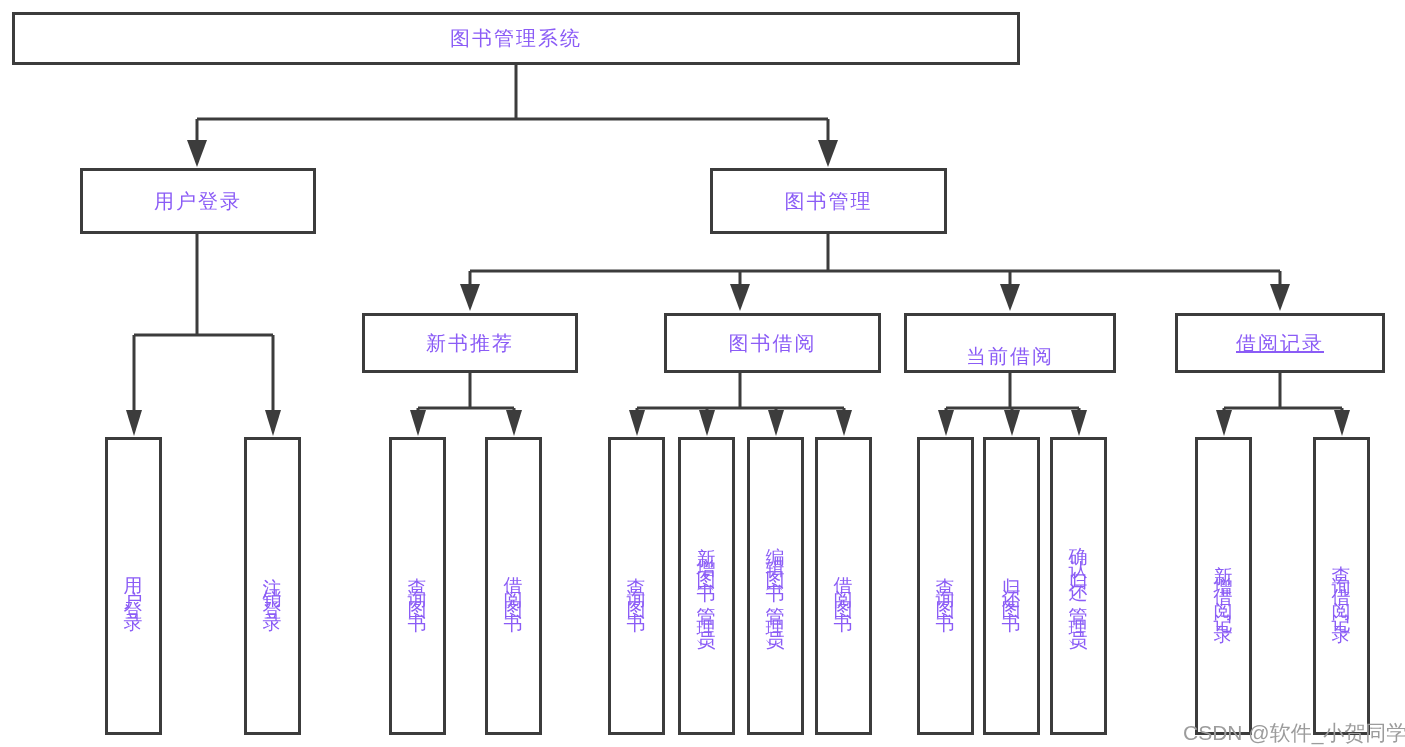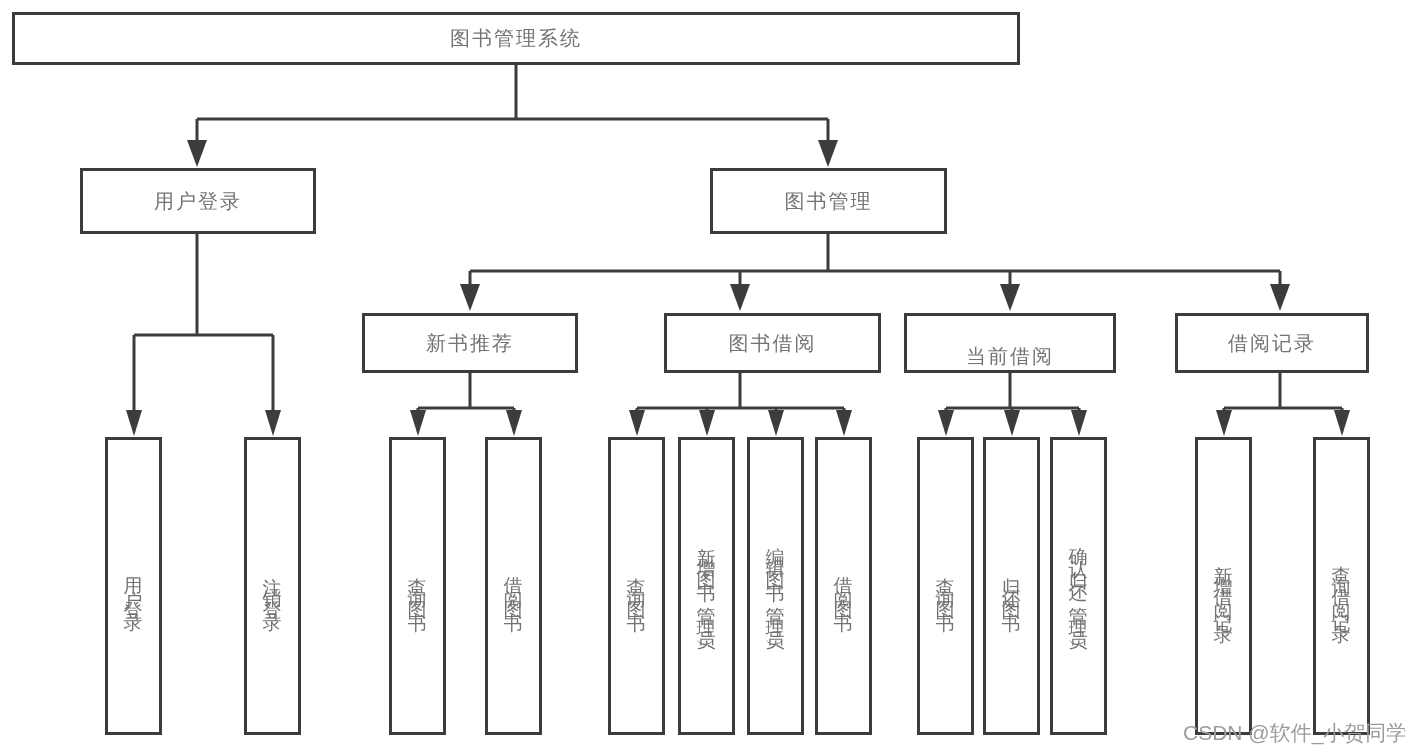--- a/index.html
+++ b/index.html
@@ -22,35 +22,35 @@
     height: 747px;
   }
   .box {
     position: absolute;
     box-sizing: border-box;
     background: #ffffff;
     border: 3px solid #3c3c3c;
     display: flex;
     align-items: center;
     justify-content: center;
-    color: #737373;
+    color: #8b5cf6;
   }
   .hlabel {
     font-size: 20px;
     letter-spacing: 2px;
     white-space: nowrap;
   }
   .box.l1 { left: 12px;  top: 12px;  width: 1008px; height: 53px; }
   .box.l2a { left: 80px;  top: 168px; width: 236px; height: 66px; }
   .box.l2b { left: 710px; top: 168px; width: 237px; height: 66px; }
   .box.l3 { top: 313px; height: 60px; }
   .box.s0 { left: 362px;  width: 216px; font-family: Liberation Serif, serif; }
   .box.s1 { left: 664px;  width: 217px; }
   .box.s2 { left: 904px;  width: 212px; align-items: flex-end; }
-  .box.s3 { left: 1175px; width: 194px; }
+  .box.s3 { left: 1175px; width: 210px; text-decoration: underline; }
   .box.l4 { top: 437px; height: 298px; width: 57px; }
   .vlabel {
     writing-mode: vertical-rl;
     text-orientation: mixed;
     font-size: 19px;
     letter-spacing: 12px;
     line-height: 1;
     white-space: nowrap;
   }
   .box.a1 { left: 105px; }

